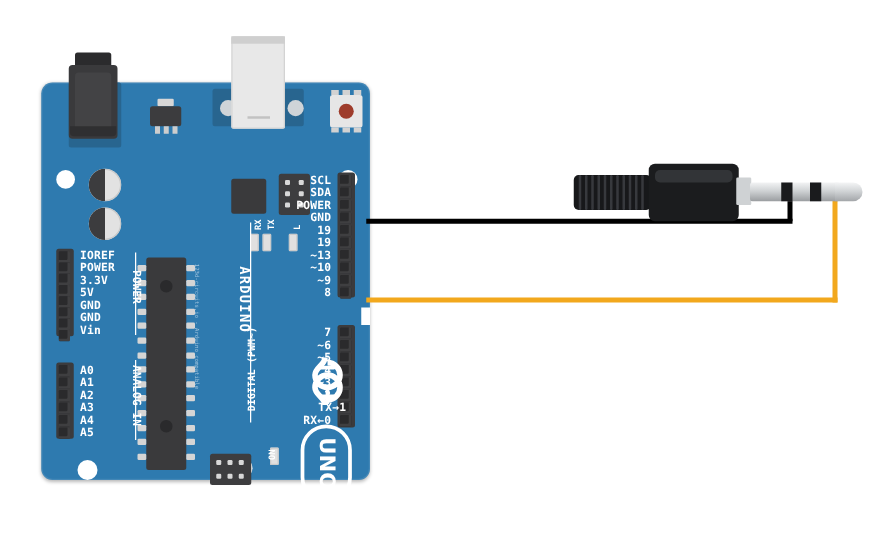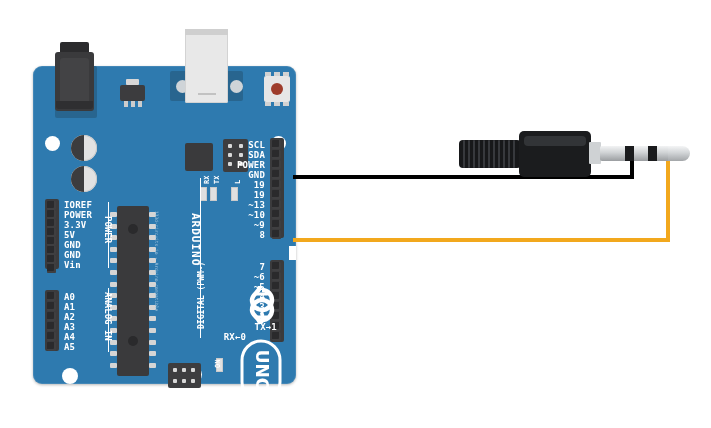--- a/index.html
+++ b/index.html
@@ -243,21 +243,21 @@
     <div class="silk silk-r" style="left:172px;top:154px;width:60px;">~9</div>
     <div class="silk silk-r" style="left:172px;top:164px;width:60px;">8</div>
 
     <div class="silk silk-r" style="left:172px;top:196px;width:60px;">7</div>
     <div class="silk silk-r" style="left:172px;top:206px;width:60px;">~6</div>
     <div class="silk silk-r" style="left:172px;top:216px;width:60px;">~5</div>
     <div class="silk silk-r" style="left:172px;top:226px;width:60px;">4</div>
     <div class="silk silk-r" style="left:172px;top:236px;width:60px;">~3</div>
     <div class="silk silk-r" style="left:172px;top:246px;width:60px;">2</div>
     <div class="silk silk-r" style="left:184px;top:256px;width:60px;">TX→1</div>
-    <div class="silk silk-r" style="left:172px;top:266px;width:60px;text-align:center;">RX←0</div>
+    <div class="silk silk-r" style="left:172px;top:266px;width:60px;">RX←0</div>
 
     <div class="sep" style="left:167px;top:112px;height:160px;"></div>
     <div class="vert-up" style="left:164px;top:263px;">DIGITAL (PWM~)</div>
 
     <div class="vert-up" style="left:170px;top:118px;font-size:7px;">RX</div>
     <div class="vert-up" style="left:180px;top:118px;font-size:7px;">TX</div>
     <div class="vert-up" style="left:201px;top:118px;font-size:7px;">L</div>
     <div class="vert-up" style="left:181px;top:302px;font-size:7px;">ON</div>
 
     <div class="tinyvert" style="left:126px;top:145px;">123d-circuits.io - Arduino compatible</div>

